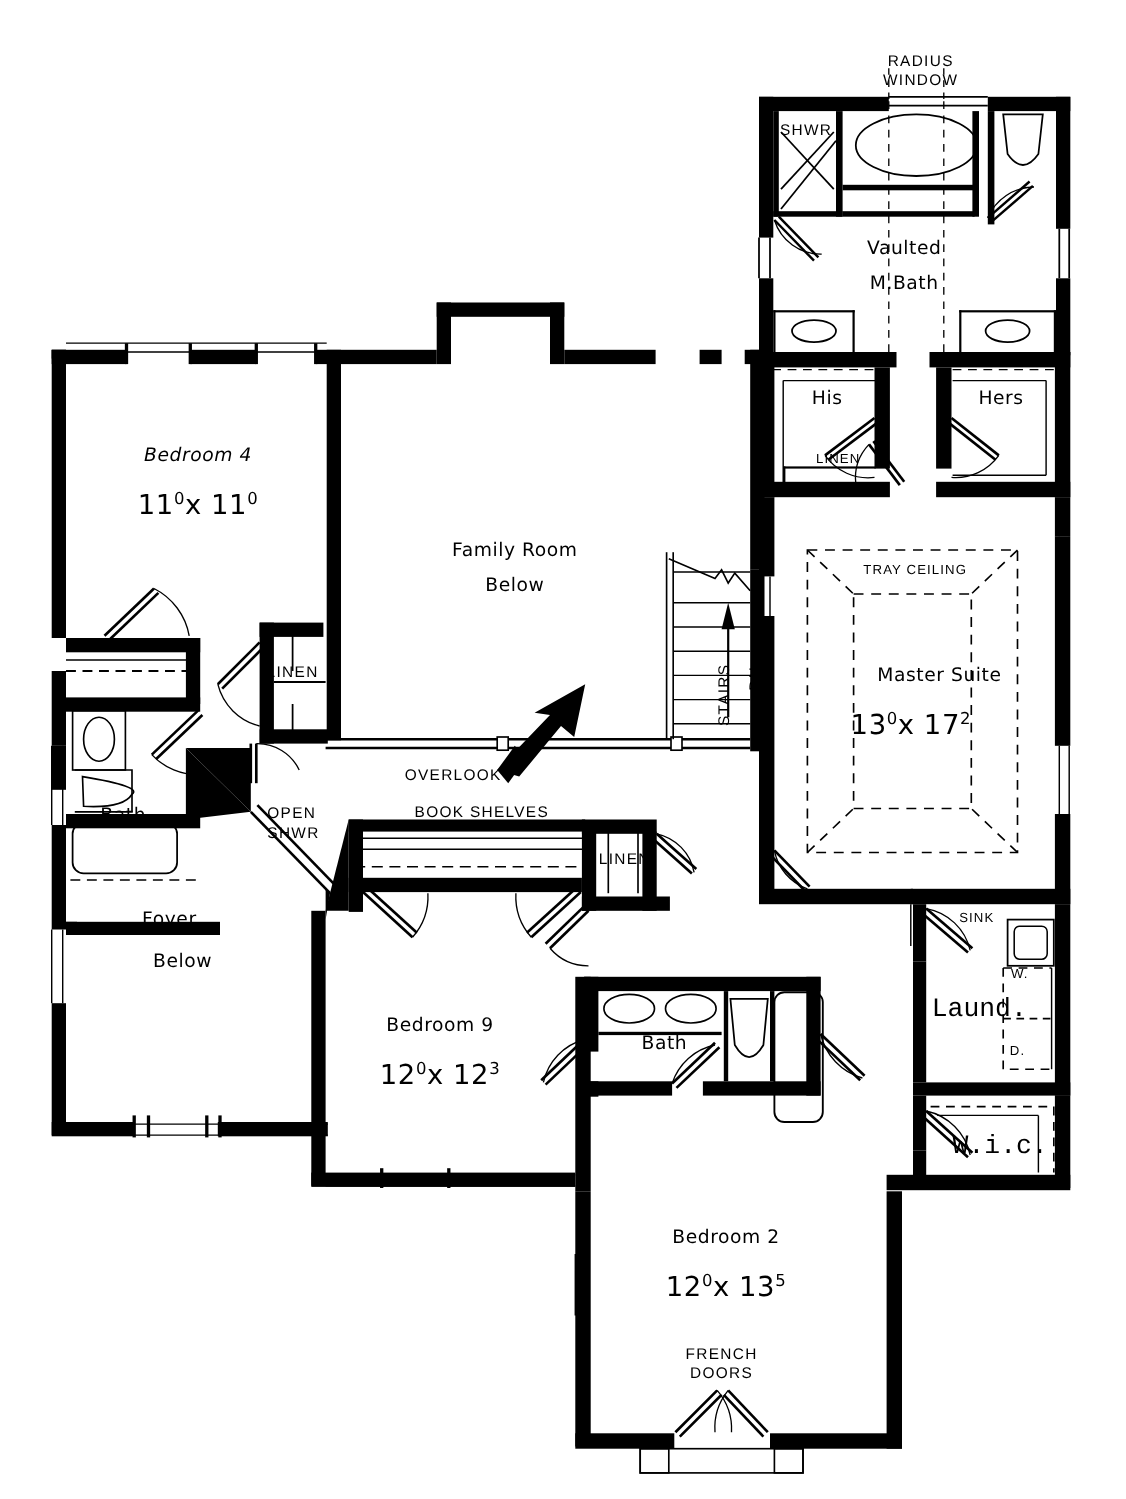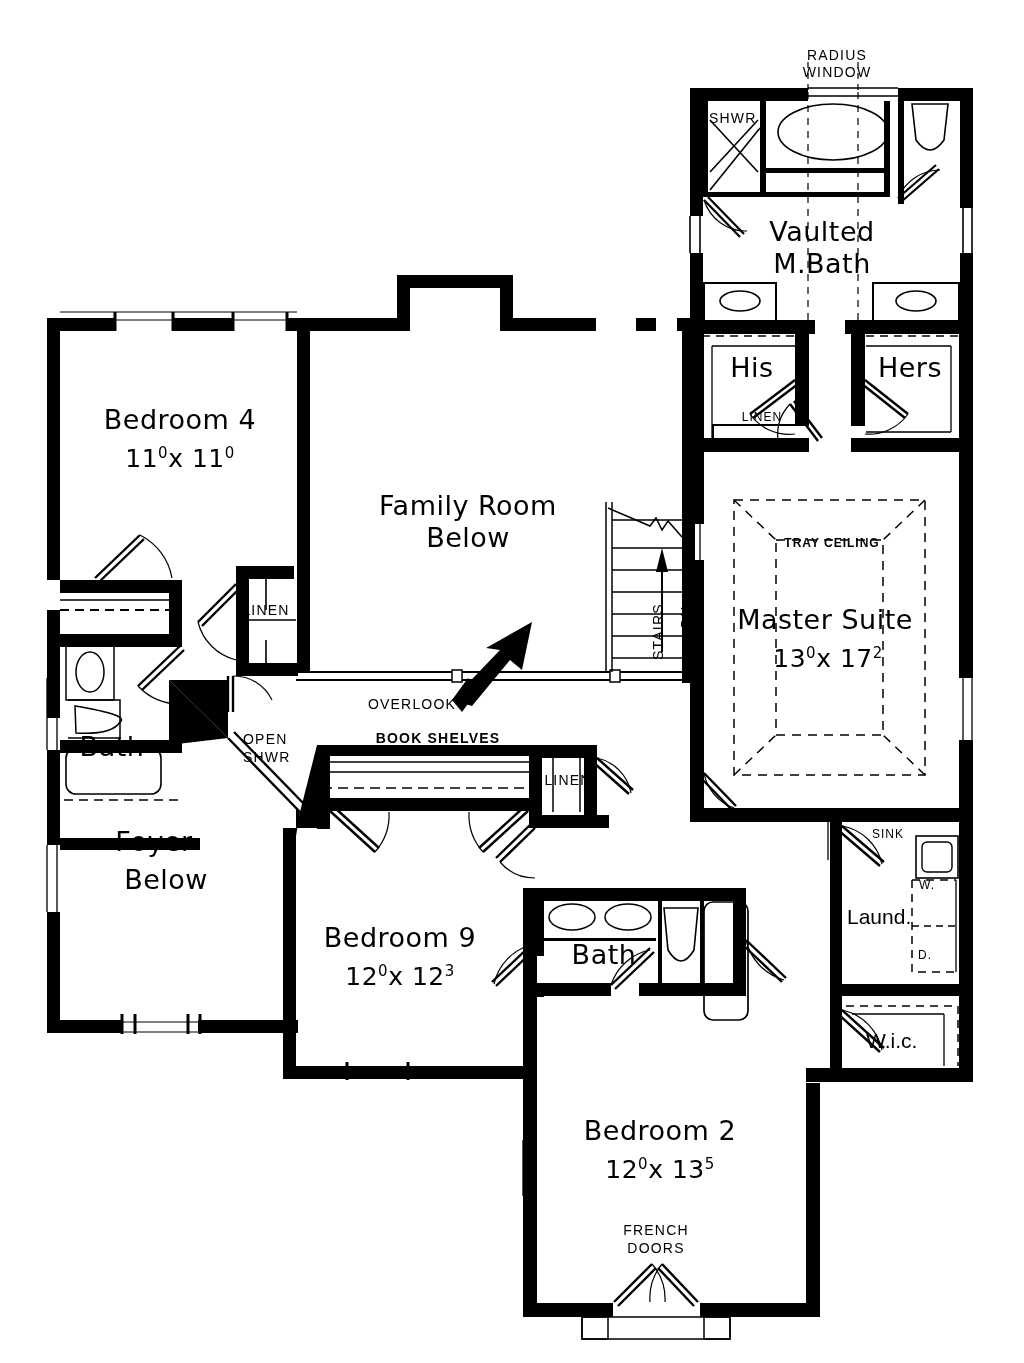--- a/index.html
+++ b/index.html
@@ -1,25 +1,25 @@
 <!DOCTYPE html>
 <html><head>
 <meta charset="utf-8">
 <style>
   html,body{margin:0;padding:0;background:#ffffff;}
   body{font-family:"DejaVu Sans", sans-serif;}
   #plan{position:relative;width:1024px;height:1363px;background:#fff;overflow:hidden;}
   svg{position:absolute;left:0;top:0;}
   .lbl{position:absolute;color:#000;white-space:nowrap;}
-  .room-name{font-family:"DejaVu Sans", sans-serif;font-size:27px;letter-spacing:.5px;}
+  .room-name{font-family:"DejaVu Sans", sans-serif;font-size:17px;letter-spacing:.5px;}
   .room-dim{font-family:"DejaVu Sans", sans-serif;font-size:25px;letter-spacing:.5px;}
   .sup{font-size:15px;vertical-align:super;}
   .small-cap{font-family:"Liberation Sans", sans-serif;font-size:14px;letter-spacing:1.2px;}
   .tiny-cap{font-family:"Liberation Sans", sans-serif;font-size:12px;letter-spacing:1px;}
-  .mid{font-family:Liberation Sans, sans-serif;font-size:21px;}
+  .mid{font-family:Liberation Mono, monospace;font-size:24px;}
   .ctr{text-align:center;transform:translateX(-50%);}
   .vert{transform-origin:0 0;}
 </style>
 </head>
 <body>
 
 <div id="plan">
 
 <svg width="1024" height="1363" viewBox="0 0 1024 1363">
   <g stroke="#000" fill="#000">
@@ -408,30 +408,30 @@
 
 <div class="lbl small-cap" style="left:709px;top:110px;">SHWR</div>
 
 <div class="lbl room-name ctr" style="left:822px;top:216px;">Vaulted</div>
 <div class="lbl room-name ctr" style="left:822px;top:248px;">M.Bath</div>
 
 <div class="lbl room-name ctr" style="left:752px;top:352px;">His</div>
 <div class="lbl room-name ctr" style="left:910px;top:352px;">Hers</div>
 <div class="lbl tiny-cap ctr" style="left:762px;top:410px;">LINEN</div>
 
-<div class="lbl tiny-cap ctr" style="left:832px;top:536px;font-weight:bold;">TRAY  CEILING</div>
-
-<div class="lbl room-name ctr" style="left:825px;top:604px;">
+<div class="lbl tiny-cap ctr" style="left:832px;top:511px;">TRAY  CEILING</div>
+
+<div class="lbl room-name ctr" style="left:854px;top:604px;">
   <span>Master Suite</span>
 </div>
 <div class="lbl room-dim ctr" style="left:828px;top:644px;">
   <span>13</span><span class="sup">0</span><span>x</span> <span>17</span><span class="sup">2</span>
 </div>
 
-<div class="lbl room-name ctr" style="left:180px;top:404px;">
+<div class="lbl room-name ctr" style="left:180px;top:404px;font-style:italic;">
   <span>Bedroom  4</span>
 </div>
 <div class="lbl room-dim ctr" style="left:180px;top:444px;">
   <span>11</span><span class="sup">0</span><span>x</span> <span>11</span><span class="sup">0</span>
 </div>
 
 <div class="lbl small-cap ctr" style="left:266px;top:602px;">LINEN</div>
 
 <div class="lbl room-name ctr" style="left:112px;top:731px;">Bath</div>
 
@@ -442,21 +442,21 @@
 <div class="lbl small-cap" style="left:243px;top:749px;">SHWR</div>
 
 <div class="lbl room-name ctr" style="left:468px;top:490px;">Family Room</div>
 <div class="lbl room-name ctr" style="left:468px;top:522px;">Below</div>
 
 <div class="lbl small-cap ctr" style="left:412px;top:696px;text-align:right;">OVERLOOK</div>
 
 <div class="lbl small-cap vert" style="left:650px;top:660px;transform:rotate(-90deg);transform-origin:0 0;">STAIRS</div>
 <div class="lbl small-cap vert" style="left:678px;top:628px;transform:rotate(-90deg);transform-origin:0 0;">DN.</div>
 
-<div class="lbl small-cap ctr" style="left:438px;top:730px;font-weight:bold;">BOOK  SHELVES</div>
+<div class="lbl small-cap ctr" style="left:438px;top:730px;">BOOK  SHELVES</div>
 <div class="lbl small-cap ctr" style="left:568px;top:772px;">LINEN</div>
 
 <div class="lbl room-name ctr" style="left:400px;top:922px;">
   <span>Bedroom  9</span>
 </div>
 <div class="lbl room-dim ctr" style="left:400px;top:962px;">
   <span>12</span><span class="sup">0</span><span>x</span> <span>12</span><span class="sup">3</span>
 </div>
 
 <div class="lbl room-name ctr" style="left:604px;top:939px;">Bath</div>

